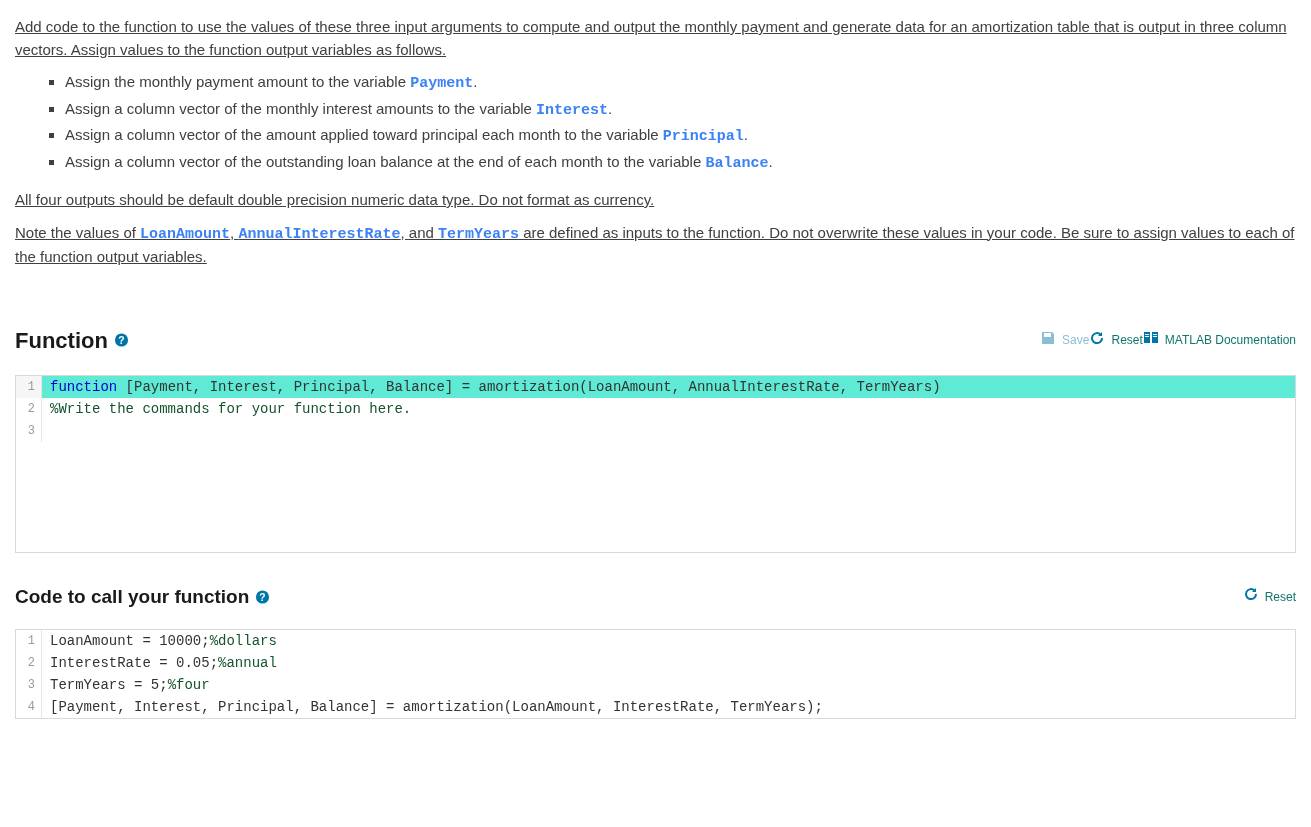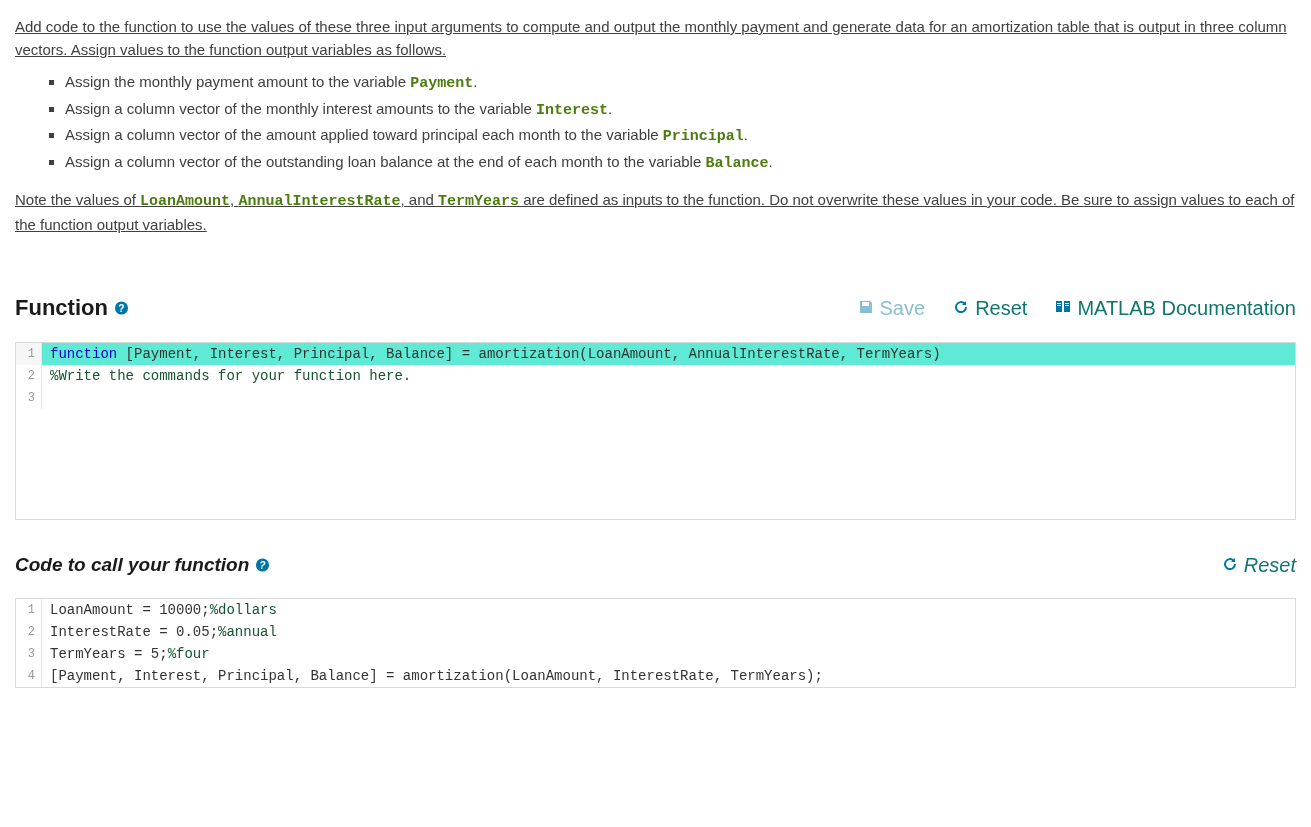--- a/index.html
+++ b/index.html
@@ -11,21 +11,21 @@
     color: #333;
     background: #fff;
     line-height: 1.5;
   }
   .instructions p { margin: 6px 0 10px 0; color: #404040; text-decoration: underline; }
   .instructions ul { margin: 8px 0 14px 0; padding-left: 50px; }
   .instructions li { margin: 2px 0; list-style-type: square; color:#404040; }
   .code-inline {
     font-family: "Courier New", Courier, monospace;
     font-weight: bold;
-    color: #4d7c0f;
+    color: #3b82f6;
   }
   .section-header {
     display: flex;
     align-items: center;
     justify-content: space-between;
     margin-top: 55px;
     margin-bottom: 18px;
   }
   .section-header .left {
     display: flex;
@@ -38,23 +38,22 @@
     color: #1a1a1a;
   }
   .help-icon {
     width: 15px; height: 15px;
     display: inline-flex;
     align-items: center;
     justify-content: center;
   }
   .toolbar {
     display: flex;
-    gap: 28px;
-    align-items: center;
-    font-size: 20px;
+    align-items: center;
+    font-size: 12px;
   }
   .toolbar-item {
     display: inline-flex;
     align-items: center;
     gap: 6px;
     color: #0f766e;
     cursor: pointer;
   }
   .toolbar-item.disabled { color: #8abed5; cursor: default; }
   .icon-svg { width: 16px; height: 16px; display: inline-block; }
@@ -83,34 +82,35 @@
   .editor .code {
     padding-left: 8px;
     white-space: pre;
     flex: 1;
   }
   .editor .line.hl .code { background: #5eead4; }
   .editor .line.hl .gutter { background: #f6f6f6; }
   .editor-padding { height: 110px; }
   .kw-function { color: #0000d0; }
   .comment { color: #14532d; }
-  .section-header.secondary { margin-top: 30px; font-style: italic; }
+  .section-header.secondary { margin-top: 30px; }
   .secondary .section-title { font-size: 19px; }
 </style>
 </head>
 <body>
 
 <div class="instructions">
   <p>Add code to the function to use the values of these three input arguments to compute and output the monthly payment and generate data for an amortization table that is output in three column vectors. Assign values to the function output variables as follows.</p>
   <ul>
     <li><span>Assign the monthly payment amount to the variable </span><span class="code-inline">Payment</span><span>.</span></li>
     <li><span>Assign a column vector of the monthly interest amounts to the variable </span><span class="code-inline">Interest</span><span>.</span></li>
     <li><span>Assign a column vector of the amount applied toward principal each month to the variable </span><span class="code-inline">Principal</span><span>.</span></li>
     <li><span>Assign a column vector of the outstanding loan balance at the end of each month to the variable </span><span class="code-inline">Balance</span><span>.</span></li>
   </ul>
+  <p>All four outputs should be default double precision numeric data type. Do not format as currency.</p>
   <p>
     <span>Note the values of </span><span class="code-inline">LoanAmount</span><span>, </span><span class="code-inline">AnnualInterestRate</span><span>, and </span><span class="code-inline">TermYears</span><span> are defined as inputs to the function.  Do not overwrite these values in your code.  Be sure to assign values to each of the function output variables.</span>
   </p>
 </div>
 
 <div class="section-header">
   <div class="left">
     <span class="section-title">Function</span>
     <span class="help-icon">
       <svg class="icon-svg" viewBox="0 0 16 16">

